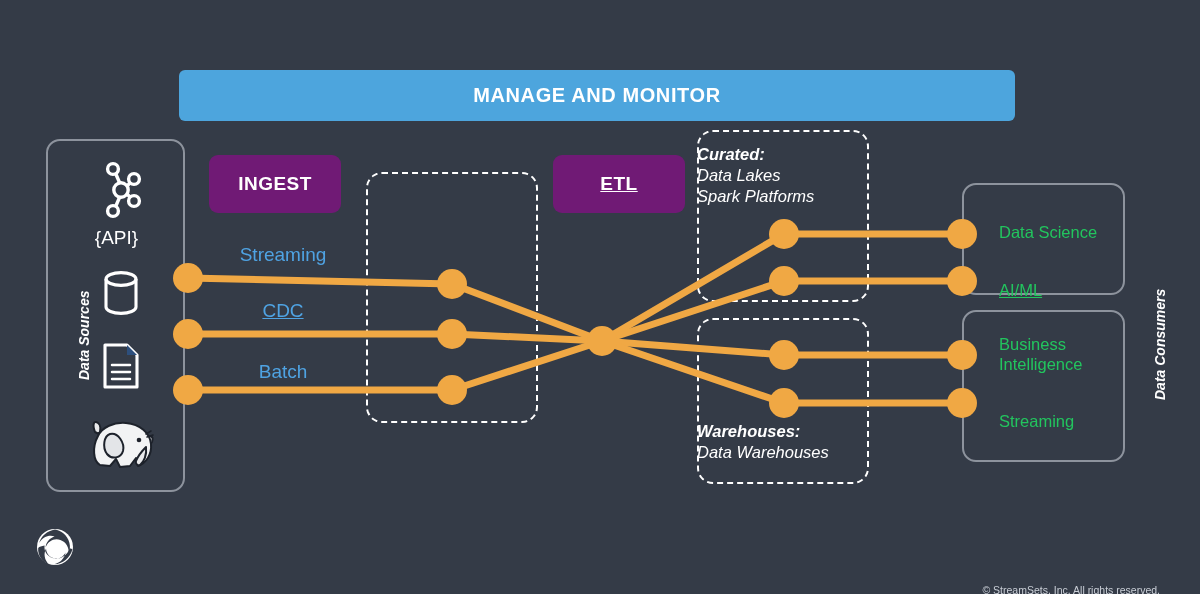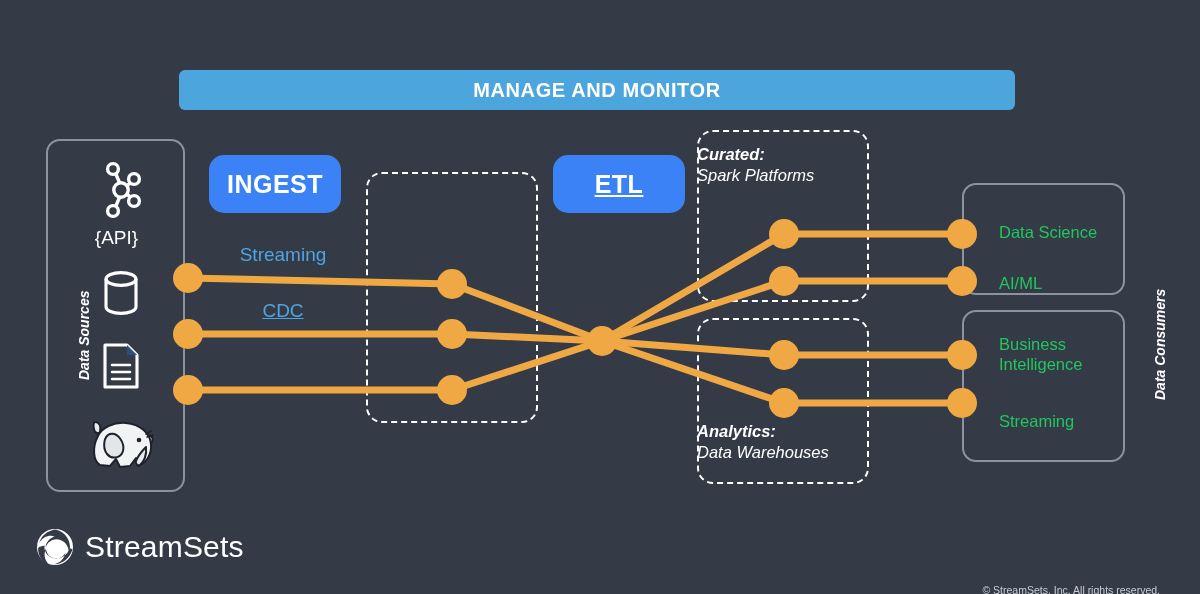--- a/index.html
+++ b/index.html
@@ -12,37 +12,37 @@
     position: relative;
     width: 1200px;
     height: 594px;
     background: #343b47;
     overflow: hidden;
   }
   
   .banner {
     position: absolute;
     left: 179px; top: 70px;
-    width: 836px; height: 40px;
+    width: 836px; height: 51px;
     background: #4da5dd;
     border-radius: 6px;
     display: flex; align-items: center; justify-content: center;
     color: #ffffff;
     font-size: 20px;
     font-weight: bold;
     letter-spacing: 0.6px;
   }
   
   .pill {
     position: absolute;
-    background: #3b82f6;
-    border-radius: 15px;
+    background: #701a75;
+    border-radius: 9px;
     display: flex; align-items: center; justify-content: center;
     color: #ffffff;
-    font-size: 25px;
+    font-size: 19px;
     font-weight: bold;
     letter-spacing: 0.5px;
   }
   #pill-ingest { left: 209px; top: 155px; width: 132px; height: 58px; }
   #pill-etl    { left: 553px; top: 155px; width: 132px; height: 58px; text-decoration: underline; }
 
   
   .panel-solid {
     position: absolute;
     border: 2px solid #8d939d;
@@ -220,29 +220,31 @@
     </g>
     <circle cx="59" cy="26" r="2.3" fill="#1d222b"></circle>
     <g stroke="#1d222b" stroke-width="1.6" stroke-linecap="round" fill="none">
       <line x1="66" y1="20" x2="71" y2="17"></line>
       <line x1="67" y1="23" x2="73" y2="21"></line>
     </g>
   </svg>
 
   <div class="flow-label" style="left:198px; top:244px; width:170px;">Streaming</div>
   <div class="flow-label" style="left:198px; top:300px; width:170px;text-decoration:underline;">CDC</div>
+  <div class="flow-label" style="left:198px; top:361px; width:170px;">Batch</div>
 
 
   <div class="zone-caption" id="cap-curated">
     <div class="head">Curated:</div>
+    <div>Data Lakes</div>
     <div>Spark Platforms</div>
   </div>
 
   <div class="zone-caption" id="cap-conformed">
-    <div class="head">Analytics:</div>
+    <div class="head">Warehouses:</div>
     <div>Data Warehouses</div>
   </div>
 
   <svg class="overlay" id="graph-layer">
       <g>
         <line x1="188" y1="278" x2="452" y2="284" stroke="#f0a844" stroke-width="7" stroke-linecap="round"></line>
         <line x1="188" y1="334" x2="452" y2="334" stroke="#f0a844" stroke-width="7" stroke-linecap="round"></line>
         <line x1="188" y1="390" x2="452" y2="390" stroke="#f0a844" stroke-width="7" stroke-linecap="round"></line>
         <line x1="452" y1="284" x2="602" y2="341" stroke="#f0a844" stroke-width="7" stroke-linecap="round"></line>
         <line x1="452" y1="334" x2="602" y2="341" stroke="#f0a844" stroke-width="7" stroke-linecap="round"></line>
@@ -269,21 +271,21 @@
         <circle cx="784" cy="355" r="15" fill="#f0a844"></circle>
         <circle cx="784" cy="403" r="15" fill="#f0a844"></circle>
         <circle cx="962" cy="234" r="15" fill="#f0a844"></circle>
         <circle cx="962" cy="281" r="15" fill="#f0a844"></circle>
         <circle cx="962" cy="355" r="15" fill="#f0a844"></circle>
         <circle cx="962" cy="403" r="15" fill="#f0a844"></circle>
       </g>
     </svg>
 
   <div class="consumer-label" style="left:999px; top:222px;">Data Science</div>
-  <div class="consumer-label" style="left:999px; top:273px;">AI/ML</div>
+  <div class="consumer-label" style="left:999px; top:280px;text-decoration:underline;">AI/ML</div>
   <div class="consumer-label" style="left:999px; top:334px;">
     <div>Business</div>
     <div>Intelligence</div>
   </div>
   <div class="consumer-label" style="left:999px; top:411px;">Streaming</div>
 
   <div id="logo-wrap">
     <svg width="38" height="38" viewBox="0 0 38 38">
       <circle cx="19" cy="19" r="18" fill="#ffffff"></circle>
       <g fill="#343b47">
@@ -291,18 +293,17 @@
                  C12 12.8 18.6 9.8 24.4 12 C30 14 33.4 19.6 32.6 25.6 C35.6 19 33.6 10.2 27 5
                  C24.6 3 21.8 1.8 19 1.4 Z"></path>
         <path d="M2.2 20 C1.6 27.4 6 34 13 36.4 C8.4 32.2 7.4 26 10 20.6
                  C10.4 26 13.8 29.8 19 30.6 C11.8 29.6 7.6 23.8 8.6 17.6
                  C5.6 18 3.4 18.8 2.2 20 Z"></path>
         <path d="M36.4 21.4 C34.2 29.8 26.6 36 18.2 36.2 C24.4 34.6 28.6 30.2 29.6 24.4
                  C27 29.2 22.6 31.4 17.6 30.8 C25 31.4 31.4 27.2 33.6 20.4
                  C35 20.4 36 20.8 36.4 21.4 Z"></path>
       </g>
     </svg>
-    <span id="logo-text">StreamSets</span>
   </div>
 
   <div id="copyright">© StreamSets, Inc. All rights reserved.</div>
 
 </div>
 
 </body></html>

